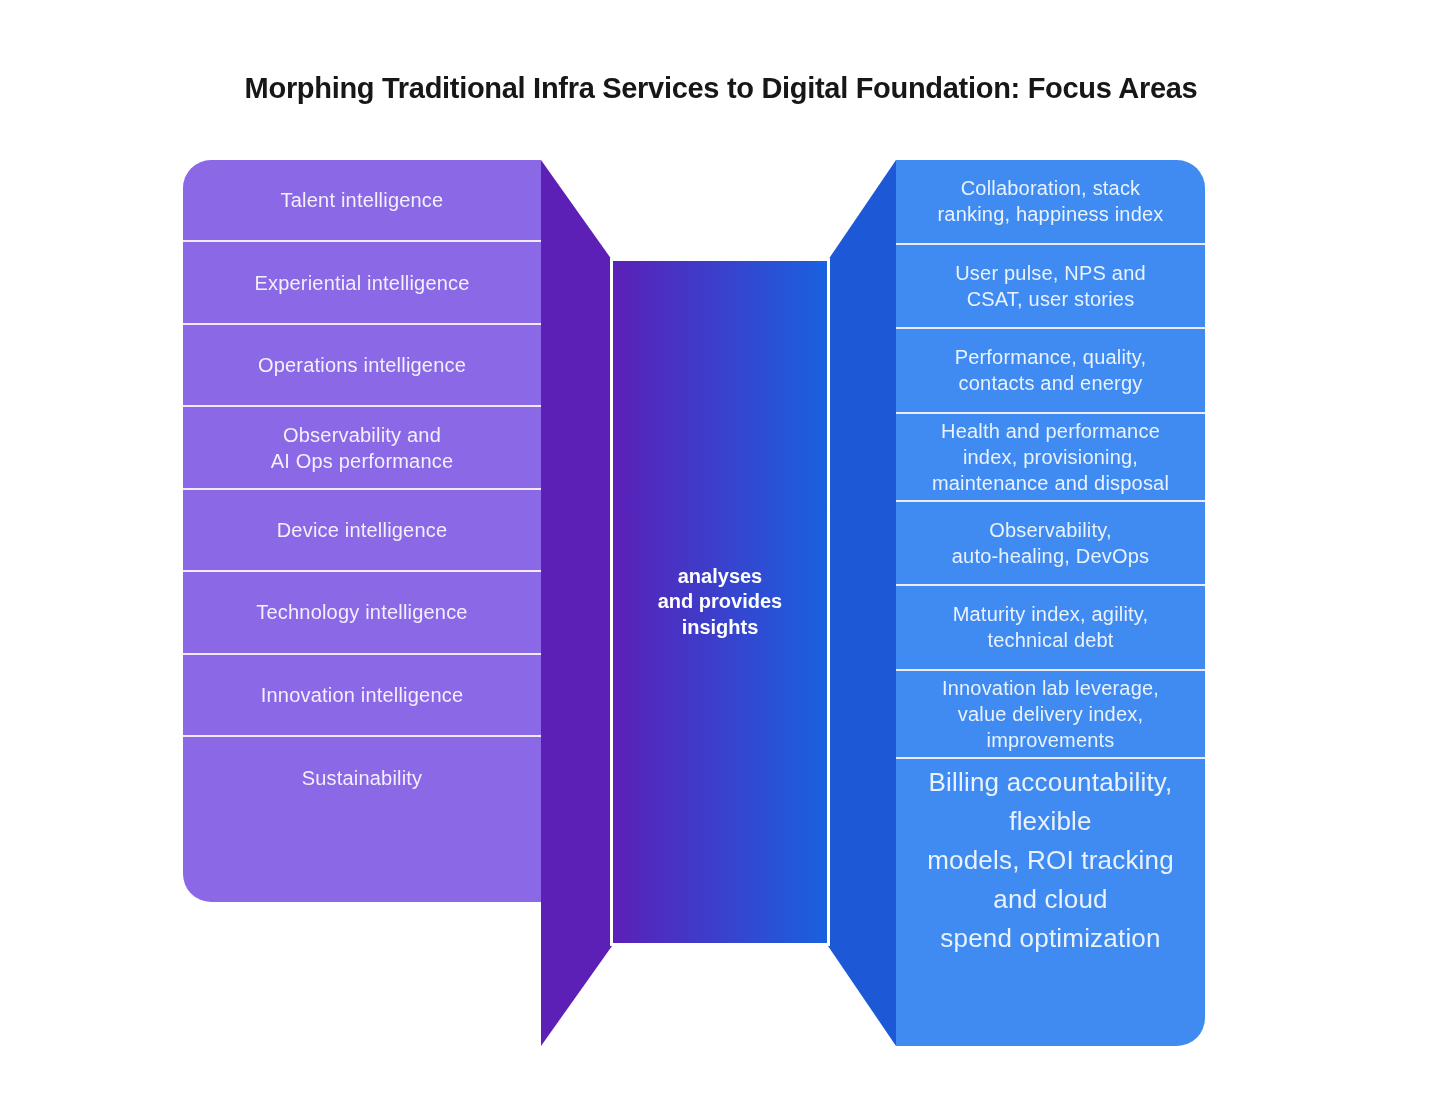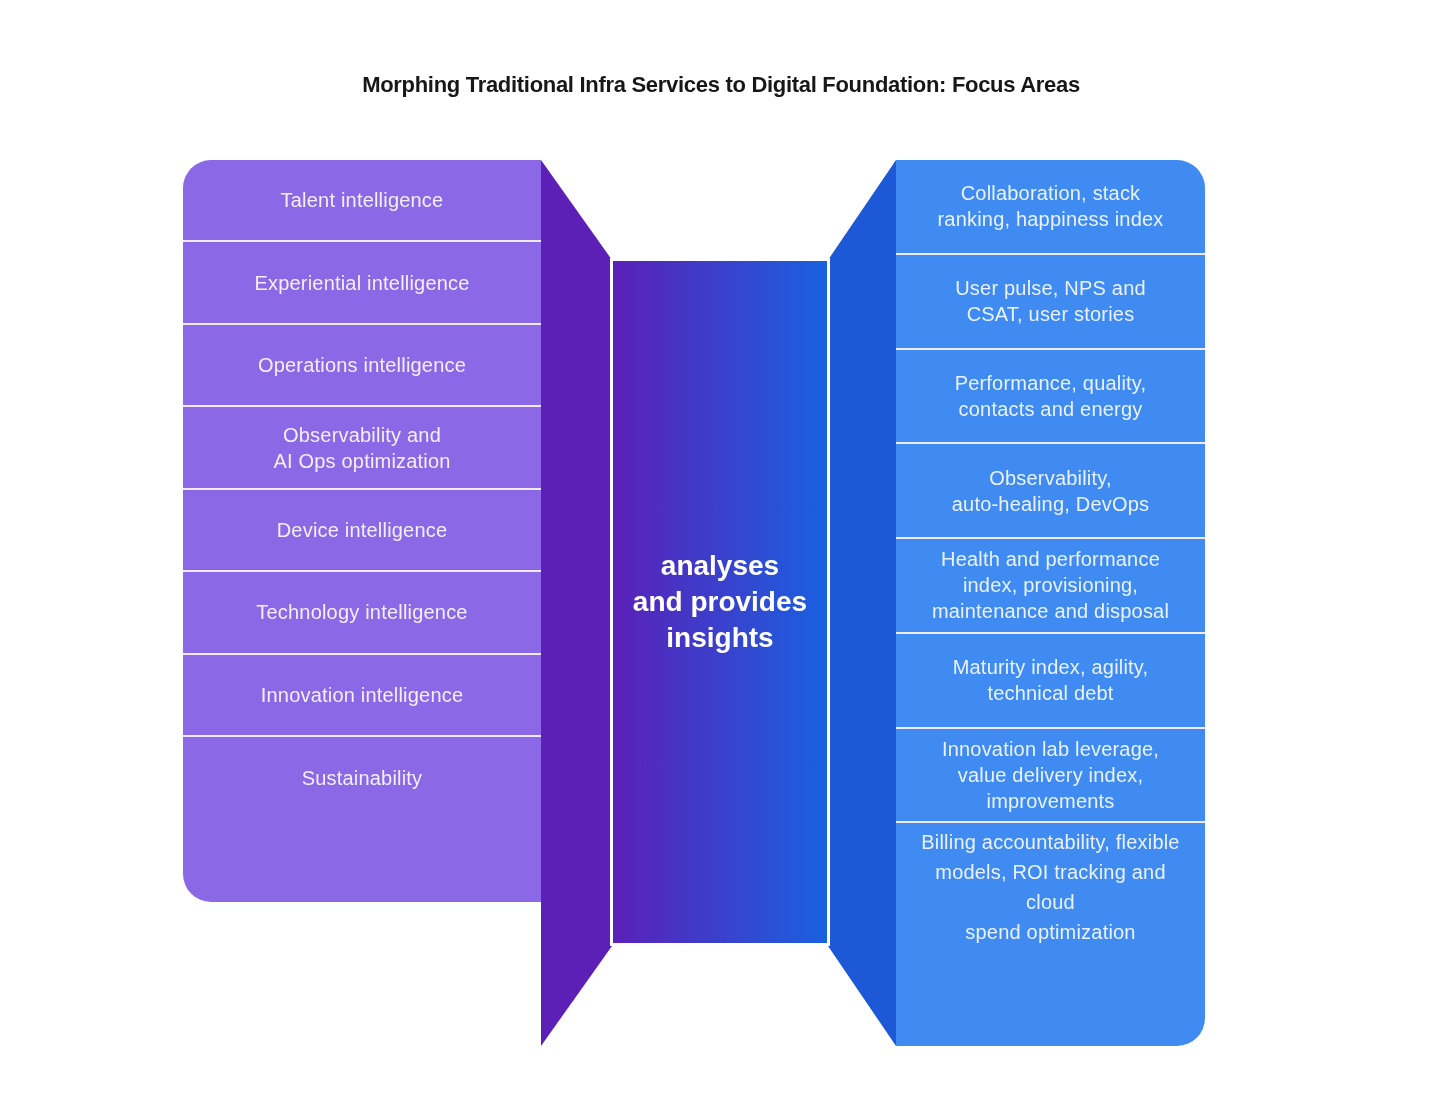--- a/index.html
+++ b/index.html
@@ -19,21 +19,21 @@
     position:relative;
     width:1442px;height:1096px;
     background:var(--background);
     overflow:hidden;
   }
   .title{
     position:absolute;
     left:0;top:72px;width:1442px;
     margin:0;
     text-align:center;
-    font-size:22px;
+    font-size:29px;
     font-weight:700;
     letter-spacing:-0.3px;
     color:var(--title-text);
   }
   
   .left-face{
     position:absolute;
     left:183px;top:160px;width:358px;height:742px;
     background:var(--left-face);
     border-radius:28px 0 0 28px;
@@ -74,38 +74,38 @@
     border-bottom:2px solid var(--divider);
   }
   .row-label{
     white-space:pre-line;
     font-size:20px;
     line-height:1.3;
     letter-spacing:0.2px;
   }
   .left-face .row-label{color:var(--left-text);}
   .right-face .row-label{color:var(--right-text);}
-  .row.loose .row-label{line-height:1.5;font-size:20px;}
+  .row.loose .row-label{line-height:1.5;font-size:26px;}
   
   .middle{
     position:absolute;
     left:610px;top:258px;width:220px;height:688px;
     box-sizing:border-box;
     border:3px solid var(--middle-border);
     background:linear-gradient(90deg,var(--middle-gradient-from),var(--middle-gradient-to));
     display:flex;
     align-items:center;
     justify-content:center;
     z-index:3;
   }
   .middle-label{
     white-space:pre-line;
     text-align:center;
     color:var(--middle-text);
-    font-size:28px;
+    font-size:20px;
     font-weight:700;
     line-height:1.28;
   }
 </style>
 </head>
 <body>
 
 <div class="stage">
 
   <h1 class="title">Morphing Traditional Infra Services to Digital Foundation: Focus Areas</h1>
@@ -117,21 +117,21 @@
       <span class="row-label">Talent intelligence</span>
     </div>
     <div class="row">
       <span class="row-label">Experiential intelligence</span>
     </div>
     <div class="row">
       <span class="row-label">Operations intelligence</span>
     </div>
     <div class="row">
       <span class="row-label">Observability and
-AI Ops optimization</span>
+AI Ops performance</span>
     </div>
     <div class="row">
       <span class="row-label">Device intelligence</span>
     </div>
     <div class="row">
       <span class="row-label">Technology intelligence</span>
     </div>
     <div class="row">
       <span class="row-label">Innovation intelligence</span>
     </div>
@@ -155,27 +155,27 @@
     </div>
     <div class="row">
       <span class="row-label">User pulse, NPS and
 CSAT, user stories</span>
     </div>
     <div class="row">
       <span class="row-label">Performance, quality,
 contacts and energy</span>
     </div>
     <div class="row">
-      <span class="row-label">Observability,
-auto-healing, DevOps</span>
-    </div>
-    <div class="row">
       <span class="row-label">Health and performance
 index, provisioning,
 maintenance and disposal</span>
+    </div>
+    <div class="row">
+      <span class="row-label">Observability,
+auto-healing, DevOps</span>
     </div>
     <div class="row">
       <span class="row-label">Maturity index, agility,
 technical debt</span>
     </div>
     <div class="row">
       <span class="row-label">Innovation lab leverage,
 value delivery index,
 improvements</span>
     </div>

